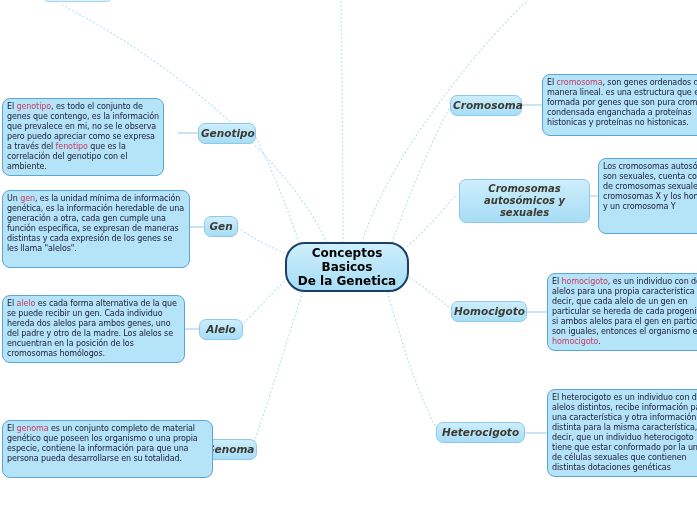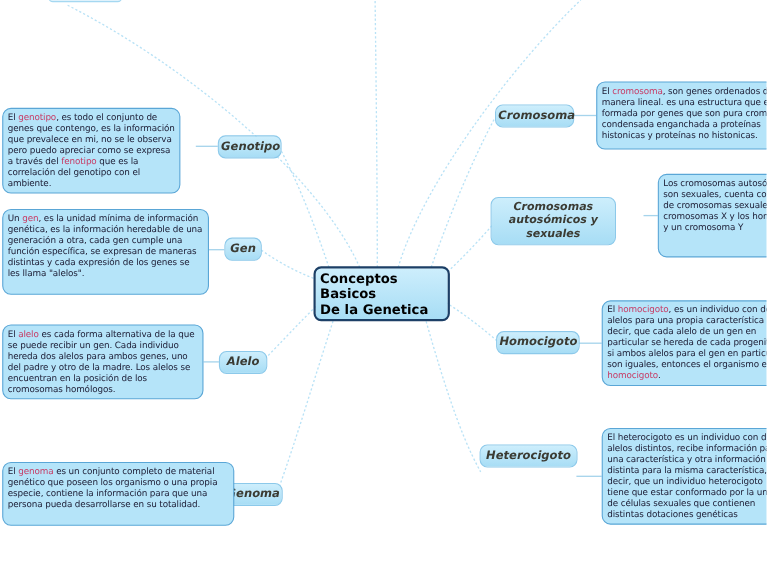--- a/index.html
+++ b/index.html
@@ -16,22 +16,22 @@
   .canvas{
     position:relative;width:697px;height:520px;overflow:hidden;background:#fff;
     font-family:"DejaVu Sans","Liberation Sans",sans-serif;
   }
   svg.links{position:absolute;left:0;top:0;pointer-events:none;}
   .curve{fill:none;stroke:var(--link);stroke-width:1.2;stroke-dasharray:2 2;}
   .conn{fill:none;stroke:#a6d4ec;stroke-width:1.2;}
   .central{
     position:absolute;left:285px;top:242px;width:124px;box-sizing:border-box;
     background:linear-gradient(var(--node-fill-top),var(--node-fill-bottom));
-    border:2px solid var(--central-border);border-radius:7px;
-    padding:2px 4px;text-align:left;cursor:pointer;
+    border:2px solid var(--central-border);border-radius:20px;
+    padding:2px 4px;text-align:center;cursor:pointer;
   }
   .central div{font-size:12px;line-height:14px;font-weight:bold;color:#000;}
   .topic{
     position:absolute;box-sizing:border-box;
     background:linear-gradient(var(--node-fill-top),var(--node-fill-bottom));
     border:1.5px solid var(--label-border);border-radius:7px;
     font-size:10.5px;line-height:13px;font-weight:bold;font-style:italic;color:#3b3b33;
     text-align:center;padding:3px 2px;cursor:pointer;
   }
   .topic.small{font-size:10px;line-height:12px;}
@@ -80,23 +80,23 @@
   <div class="central">
     <div>Conceptos Basicos</div>
     <div>De la Genetica</div>
   </div>
 
   <div class="topic" style="left:198px;top:123px;width:58px">Genotipo</div>
   <div class="topic" style="left:204px;top:216px;width:34px">Gen</div>
   <div class="topic" style="left:199px;top:319px;width:44px">Alelo</div>
   <div class="topic" style="left:203px;top:439px;width:54px">Genoma</div>
   <div class="topic" style="left:450px;top:95px;width:72px">Cromosoma</div>
-  <div class="topic small" style="left:446px;top:179px;width:114px">Cromosomas autosómicos y sexuales</div>
+  <div class="topic small" style="left:459px;top:179px;width:131px">Cromosomas autosómicos y sexuales</div>
   <div class="topic" style="left:451px;top:301px;width:76px">Homocigoto</div>
-  <div class="topic" style="left:436px;top:404px;width:89px">Heterocigoto</div>
+  <div class="topic" style="left:436px;top:422px;width:89px">Heterocigoto</div>
 
   <div class="desc" style="left:2px;top:98px;width:162px;min-height:68px"><span>El </span><span class="kw">genotipo</span><span>, es todo el conjunto de genes que contengo, es la información que prevalece en mi, no se le observa pero puedo apreciar como se expresa a través del </span><span class="kw">fenotipo</span><span> que es la correlación del genotipo con el ambiente.</span></div>
   <div class="desc" style="left:2px;top:295px;width:183px;min-height:68px"><span>El </span><span class="kw">alelo</span><span> es cada forma alternativa de la que se puede recibir un gen. Cada individuo hereda dos alelos para ambos genes, uno del padre y otro de la madre. Los alelos se encuentran en la posición de los cromosomas homólogos.</span></div>
   <div class="desc" style="left:2px;top:190px;width:188px;min-height:78px"><span>Un </span><span class="kw">gen</span><span>, es la unidad mínima de información genética, es la información heredable de una generación a otra, cada gen cumple una función específica, se expresan de maneras distintas y cada expresión de los genes se les llama "alelos".</span></div>
   <div class="desc" style="left:2px;top:420px;width:211px;min-height:58px"><span>El </span><span class="kw">genoma</span><span> es un conjunto completo de material genético que poseen los organismo o una propia especie, contiene la información para que una persona pueda desarrollarse en su totalidad.</span></div>
   <div class="desc" style="left:542px;top:74px;width:172px;min-height:62px"><span>El </span><span class="kw">cromosoma</span><span>, son genes ordenados de manera lineal. es una estructura que es formada por genes que son pura croma condensada enganchada a proteínas histonicas y proteínas no histonicas.</span></div>
   <div class="desc" style="left:598px;top:158px;width:196px;min-height:76px"><span>Los cromosomas autosómicos son los que no son sexuales, cuenta con 22 pares de un par de cromosomas sexuales, se forman dos cromosomas X y los hombres un cromosoma X y un cromosoma Y</span></div>
   <div class="desc" style="left:547px;top:273px;width:170px;min-height:76px"><span>El </span><span class="kw">homocigoto</span><span>, es un individuo con dos alelos para una propia característica es decir, que cada alelo de un gen en particular se hereda de cada progenitor si ambos alelos para el gen en particular son iguales, entonces el organismo es </span><span class="kw">homocigoto</span><span>.</span></div>
   <div class="desc" style="left:547px;top:389px;width:168px;min-height:87px"><span>El heterocigoto es un individuo con dos alelos distintos, recibe información para una característica y otra información distinta para la misma característica, decir, que un individuo heterocigoto tiene que estar conformado por la unión de células sexuales que contienen distintas dotaciones genéticas</span></div>
 

